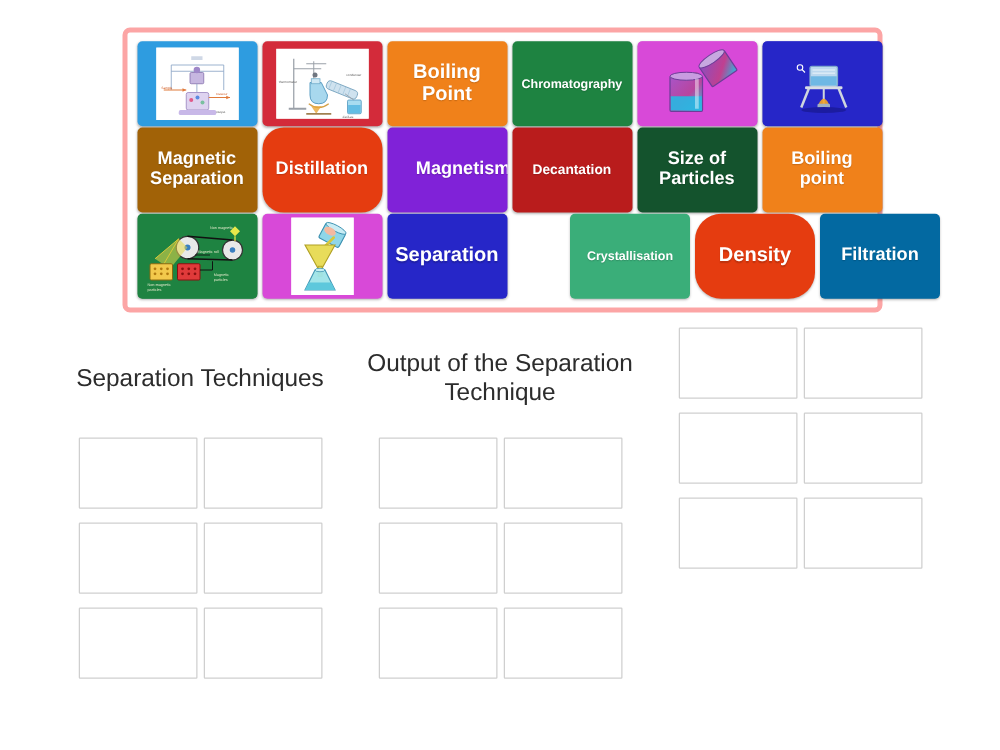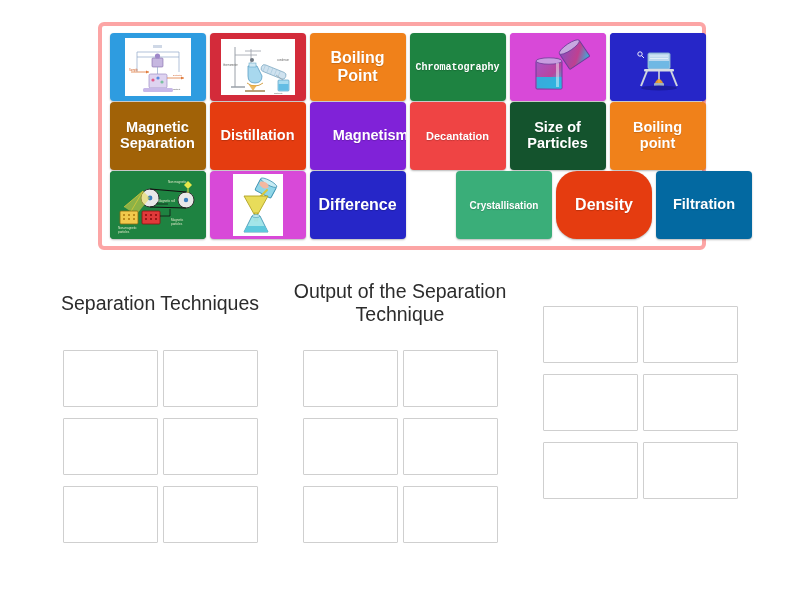--- a/index.html
+++ b/index.html
@@ -90,21 +90,20 @@
   .tile svg { display: block; }
 
   
   .columns {
     position: absolute;
     left: 40px;
     top: 262px;
     width: 720px;
     display: flex;
     flex-direction: row;
-    align-items: center;
   }
   .column {
     flex: 1 1 0;
     display: flex;
     flex-direction: column;
     align-items: center;
   }
   .col-header {
     color: #2c2c2c;
     text-align: center;
@@ -207,21 +206,21 @@
             <text x="56" y="22" font-size="2.6" fill="#666" font-family="sans-serif">condenser</text>
             <text x="53" y="55" font-size="2.4" fill="#666" font-family="sans-serif">distillate</text>
           </svg>
         </div>
       </div>
 
       <div class="tile" style="background:#f0811a;">
         <span class="tile-label fs-lg">Boiling Point</span>
       </div>
 
-      <div class="tile" style="background:#1e8341;font-family:Liberation Mono, monospace;">
+      <div class="tile" style="background:#1e8341;">
         <span class="tile-label fs-xs">Chromatography</span>
       </div>
 
       <div class="tile" style="background:#d849d8;">
         <div class="pic-full">
           <svg viewBox="0 0 96 68" width="96" height="68">
             <defs>
               <linearGradient id="gbk" x1="0" y1="0" x2="1" y2="1">
                 <stop offset="0%" stop-color="#a855c9"></stop>
                 <stop offset="55%" stop-color="#b8459e"></stop>
@@ -266,27 +265,27 @@
             <line x1="31.6" y1="22.6" x2="34" y2="25" stroke="#ffffff" stroke-width="0.9"></line>
           </svg>
         </div>
       </div>
     </div>
 
     <div class="tile-row">
       <div class="tile" style="background:#a16207;">
         <span class="tile-label fs-md">Magnetic Separation</span>
       </div>
-      <div class="tile" style="background:#e53c10;">
+      <div class="tile" style="background:#e53c10;border-radius:17px;">
         <span class="tile-label fs-md">Distillation</span>
       </div>
       <div class="tile" style="background:#8022d8;padding-left:26px;">
         <span class="tile-label fs-md">Magnetism</span>
       </div>
-      <div class="tile" style="background:#ef4444;">
+      <div class="tile" style="background:#b91c1c;">
         <span class="tile-label fs-sm">Decantation</span>
       </div>
       <div class="tile" style="background:#14532d;">
         <span class="tile-label fs-md">Size of Particles</span>
       </div>
       <div class="tile" style="background:#f0811a;">
         <span class="tile-label fs-md">Boiling point</span>
       </div>
     </div>
 
@@ -351,21 +350,21 @@
             <path d="M11,22 L35,22 L25,40 L21,40 Z" fill="#e8dc5a" stroke="#b0a024" stroke-width="0.9"></path>
             <rect x="21.5" y="39" width="3.2" height="8" fill="#e8dc5a" stroke="#b0a024" stroke-width="0.7"></rect>
             <path d="M19,42 L27,42 L35,58 L11,58 Z" fill="#9fe4e8" stroke="#3a90b0" stroke-width="0.9" opacity="0.95"></path>
             <path d="M14,52 L32,52 L35,58 L11,58 Z" fill="#5ec8dc"></path>
             <ellipse cx="23" cy="42" rx="4" ry="1.4" fill="#c8f0f4" stroke="#3a90b0" stroke-width="0.6"></ellipse>
           </svg>
         </div>
       </div>
 
       <div class="tile" style="background:#2626c8;">
-        <span class="tile-label fs-lg">Difference</span>
+        <span class="tile-label fs-lg">Separation</span>
       </div>
       <div class="tile" style="background:#3aae79;margin-left:48px;">
         <span class="tile-label fs-xs">Crystallisation</span>
       </div>
       <div class="tile" style="background:#e53c10;border-radius:21px;">
         <span class="tile-label fs-lg">Density</span>
       </div>
       <div class="tile" style="background:#0369a1;">
         <span class="tile-label fs-md">Filtration</span>
       </div>

